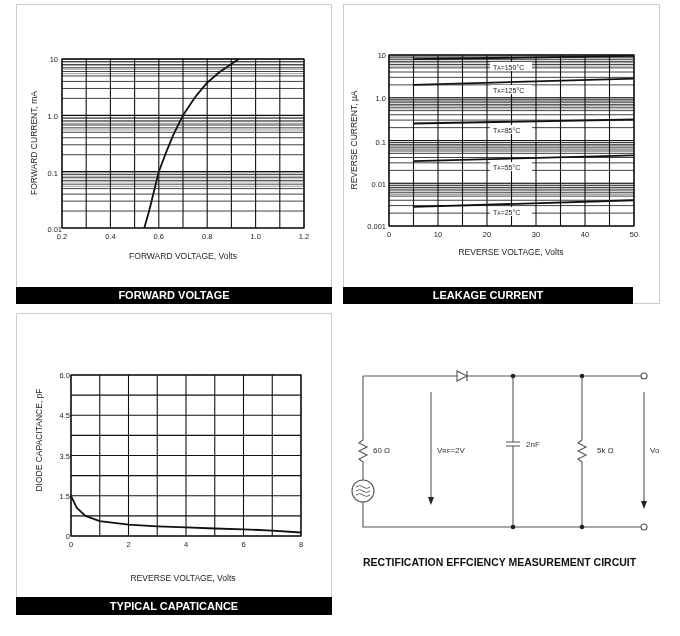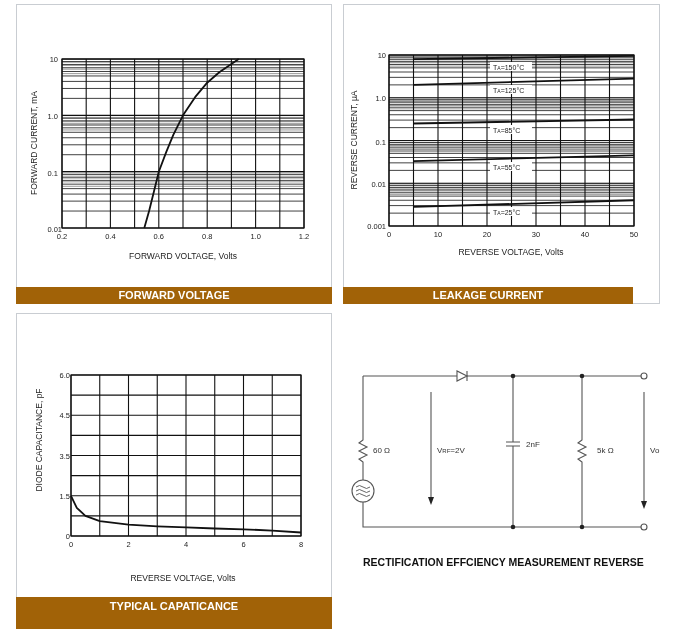--- a/index.html
+++ b/index.html
@@ -1,38 +1,38 @@
 <!DOCTYPE html>
 <html><head>
 <meta charset="utf-8">
 <style>
   html,body{margin:0;padding:0;background:#ffffff;}
   body{width:680px;height:636px;position:relative;overflow:hidden;font-family:"Liberation Sans",sans-serif;color:#222;}
   .panel{position:absolute;border:1px solid #c9cdd2;background:#fff;box-sizing:border-box;}
-  .bar{position:absolute;background:#a16207;color:#fff;font-weight:bold;font-size:11px;text-align:center;box-sizing:border-box;}
+  .bar{position:absolute;background:#000000;color:#fff;font-weight:bold;font-size:11px;text-align:center;box-sizing:border-box;}
   svg{position:absolute;left:0;top:0;}
   .axis-label{font-size:8.5px;fill:#222;}
   .tick{font-size:7.5px;fill:#222;}
   .ta{font-size:7px;fill:#222;}
   .circ{font-size:8px;fill:#333;}
   .caption{position:absolute;font-weight:bold;font-size:10.5px;color:#111;}
 </style>
 </head>
 <body>
 
 <div class="panel" style="left:16px;top:4px;width:316px;height:300px;"></div>
 <div class="bar" style="left:16px;top:287px;width:316px;height:17px;line-height:17px;">FORWARD VOLTAGE</div>
 
 <div class="panel" style="left:343px;top:4px;width:317px;height:300px;"></div>
 <div class="bar" style="left:343px;top:287px;width:290px;height:17px;line-height:17px;">LEAKAGE CURRENT</div>
 
 <div class="panel" style="left:16px;top:313px;width:316px;height:302px;"></div>
-<div class="bar" style="left:16px;top:597px;width:316px;height:32px;line-height:18px;">TYPICAL CAPATICANCE</div>
-
-<div class="caption" style="left:363px;top:556px;">RECTIFICATION EFFCIENCY MEASUREMENT REVERSE</div>
+<div class="bar" style="left:16px;top:597px;width:316px;height:18px;line-height:18px;">TYPICAL CAPATICANCE</div>
+
+<div class="caption" style="left:363px;top:556px;">RECTIFICATION EFFCIENCY MEASUREMENT CIRCUIT</div>
 
 <svg width="680" height="636" viewBox="0 0 680 636">
 
   <g id="fv">
       <line x1="62" x2="304" y1="228" y2="228" stroke="#111" stroke-width="1.1"></line>
       <line x1="62" x2="304" y1="211.04197691092907" y2="211.04197691092907" stroke="#111" stroke-width="0.8"></line>
       <line x1="62" x2="304" y1="201.12216931745903" y2="201.12216931745903" stroke="#111" stroke-width="0.8"></line>
       <line x1="62" x2="304" y1="194.0839538218581" y2="194.0839538218581" stroke="#111" stroke-width="0.8"></line>
       <line x1="62" x2="304" y1="188.62468975573762" y2="188.62468975573762" stroke="#111" stroke-width="0.8"></line>
       <line x1="62" x2="304" y1="186.2929018251576" y2="186.2929018251576" stroke="#555" stroke-width="0.6"></line>

